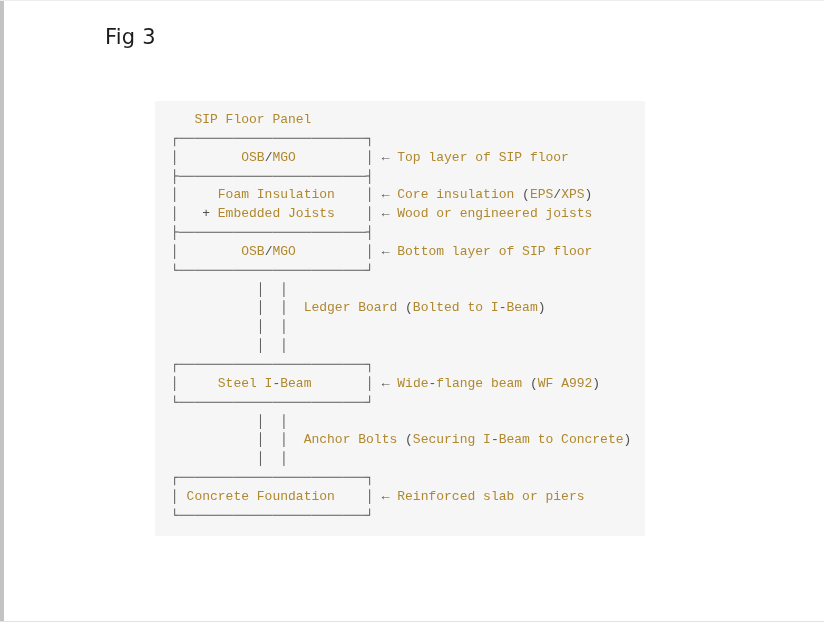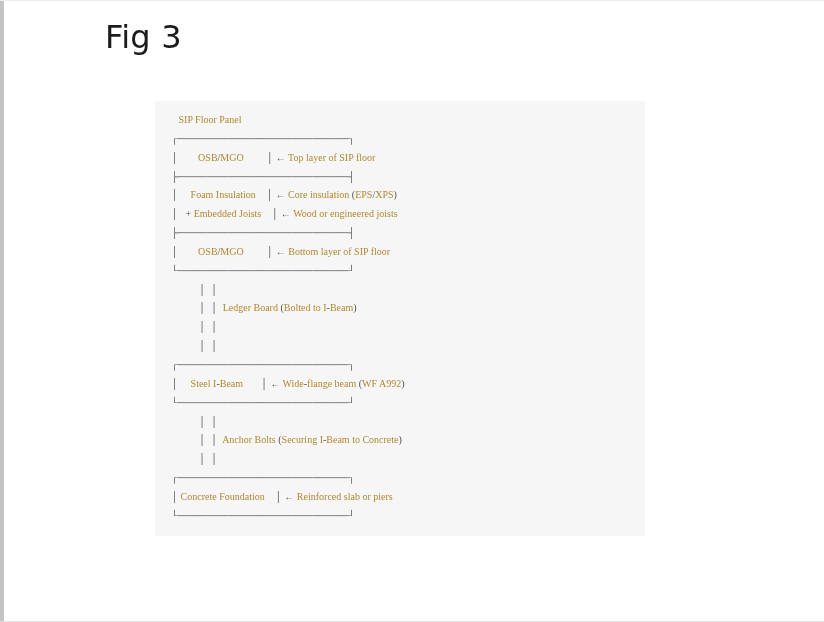--- a/index.html
+++ b/index.html
@@ -11,34 +11,34 @@
     box-sizing:border-box;
     font-family:"DejaVu Sans", sans-serif;
   }
   .left-strip{
     position:absolute;left:0;top:0;width:4px;height:622px;
     background:var(--strip,#c3c3c3);
   }
   .fig-title{
     position:absolute;left:105px;top:20px;margin:0;
     font-family:"DejaVu Sans", sans-serif;
-    font-size:32px;font-weight:400;line-height:32px;
+    font-size:21px;font-weight:400;line-height:32px;
     color:var(--title,#1c1c1c);
     letter-spacing:0.2px;
   }
   .code-block{
     position:absolute;left:155px;top:100px;width:490px;height:435px;
     background:var(--codebg,#f6f6f6);
     box-sizing:border-box;
     border-radius:2px;
   }
   .code-block pre{
     margin:0;padding:10px 16px;
-    font-family:Liberation Serif, serif;
-    font-size:10px;line-height:18.85px;
+    font-family:Liberation Mono, monospace;
+    font-size:13px;line-height:18.85px;
     white-space:pre;
   }
   .dline{height:18.85px;}
   .gold{color:var(--gold,#b0882d);}
   .dim{color:var(--dim,#515152);}
 </style>
 </head>
 <body style="--gold: #b0882d; --dim: #515152; --codebg: #f6f6f6; --title: #1c1c1c; --strip: #c3c3c3;">
 
 <div class="left-strip"></div>

